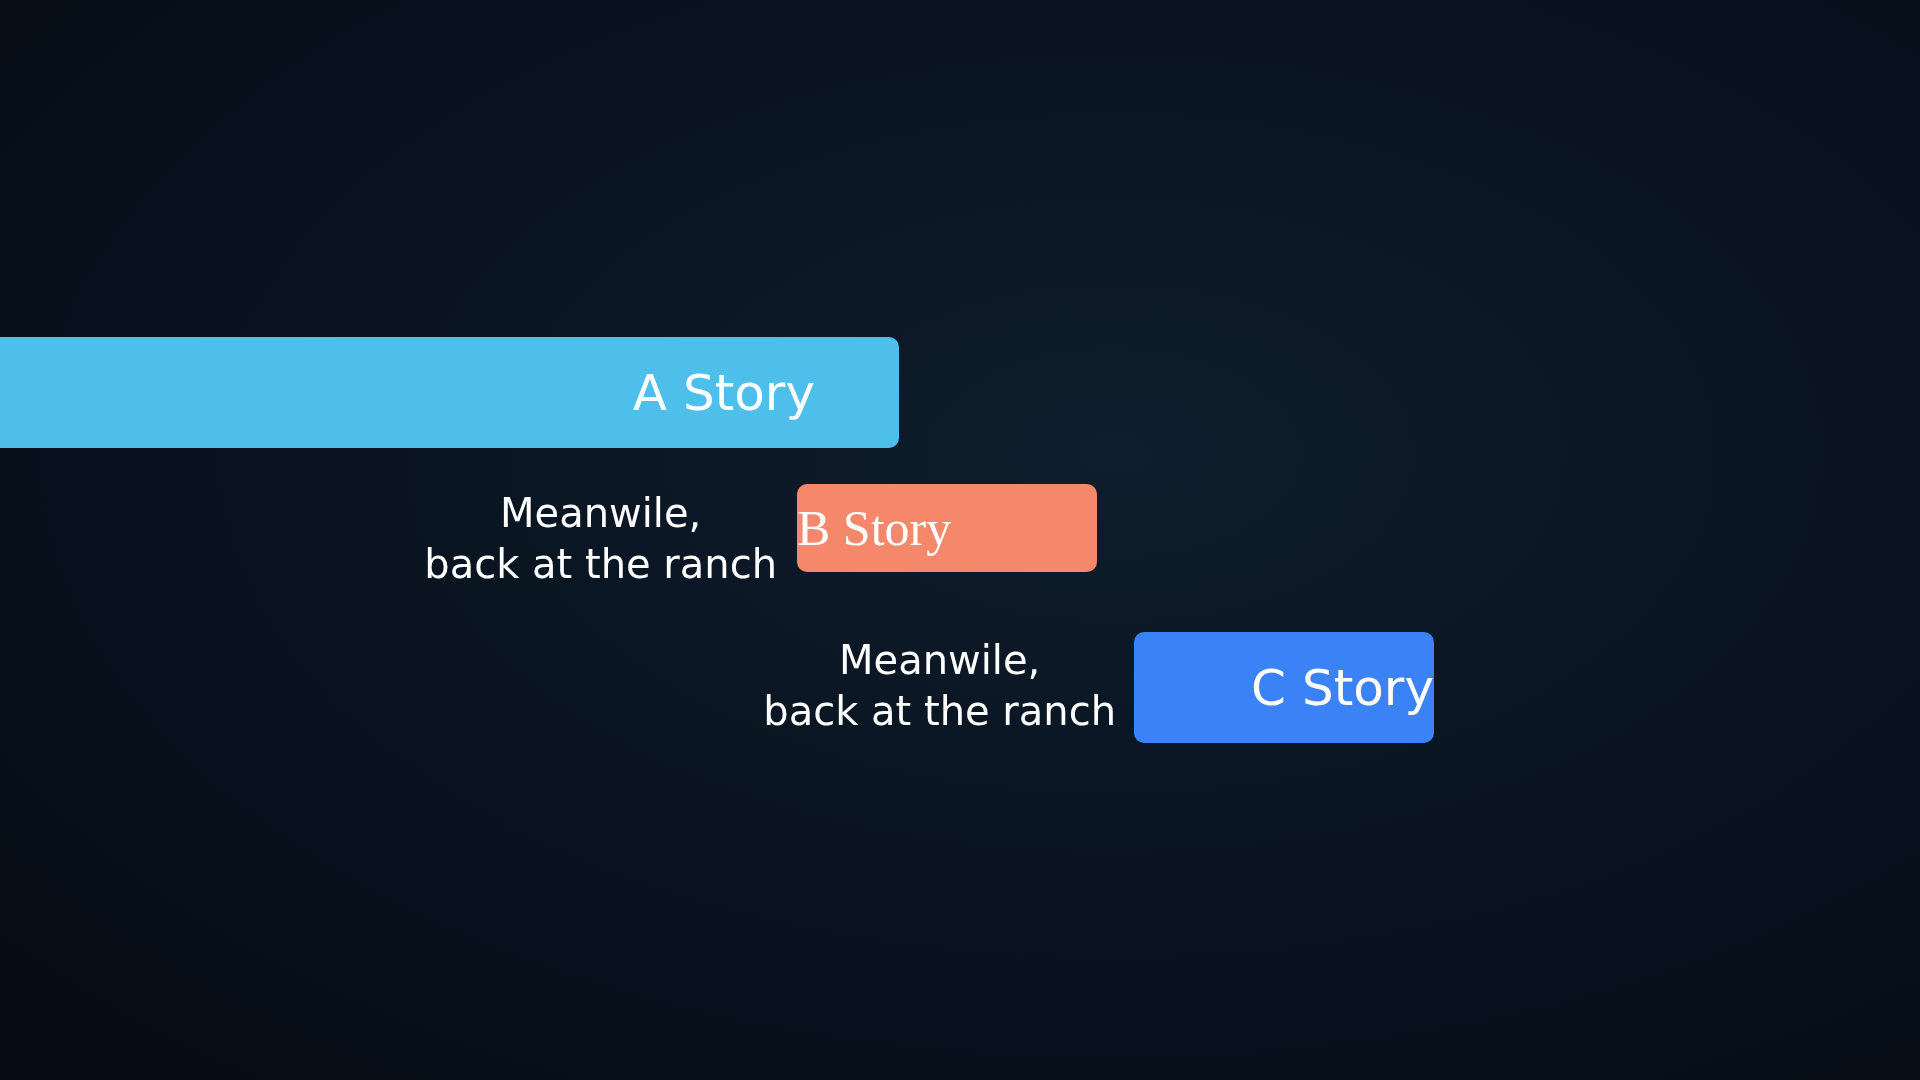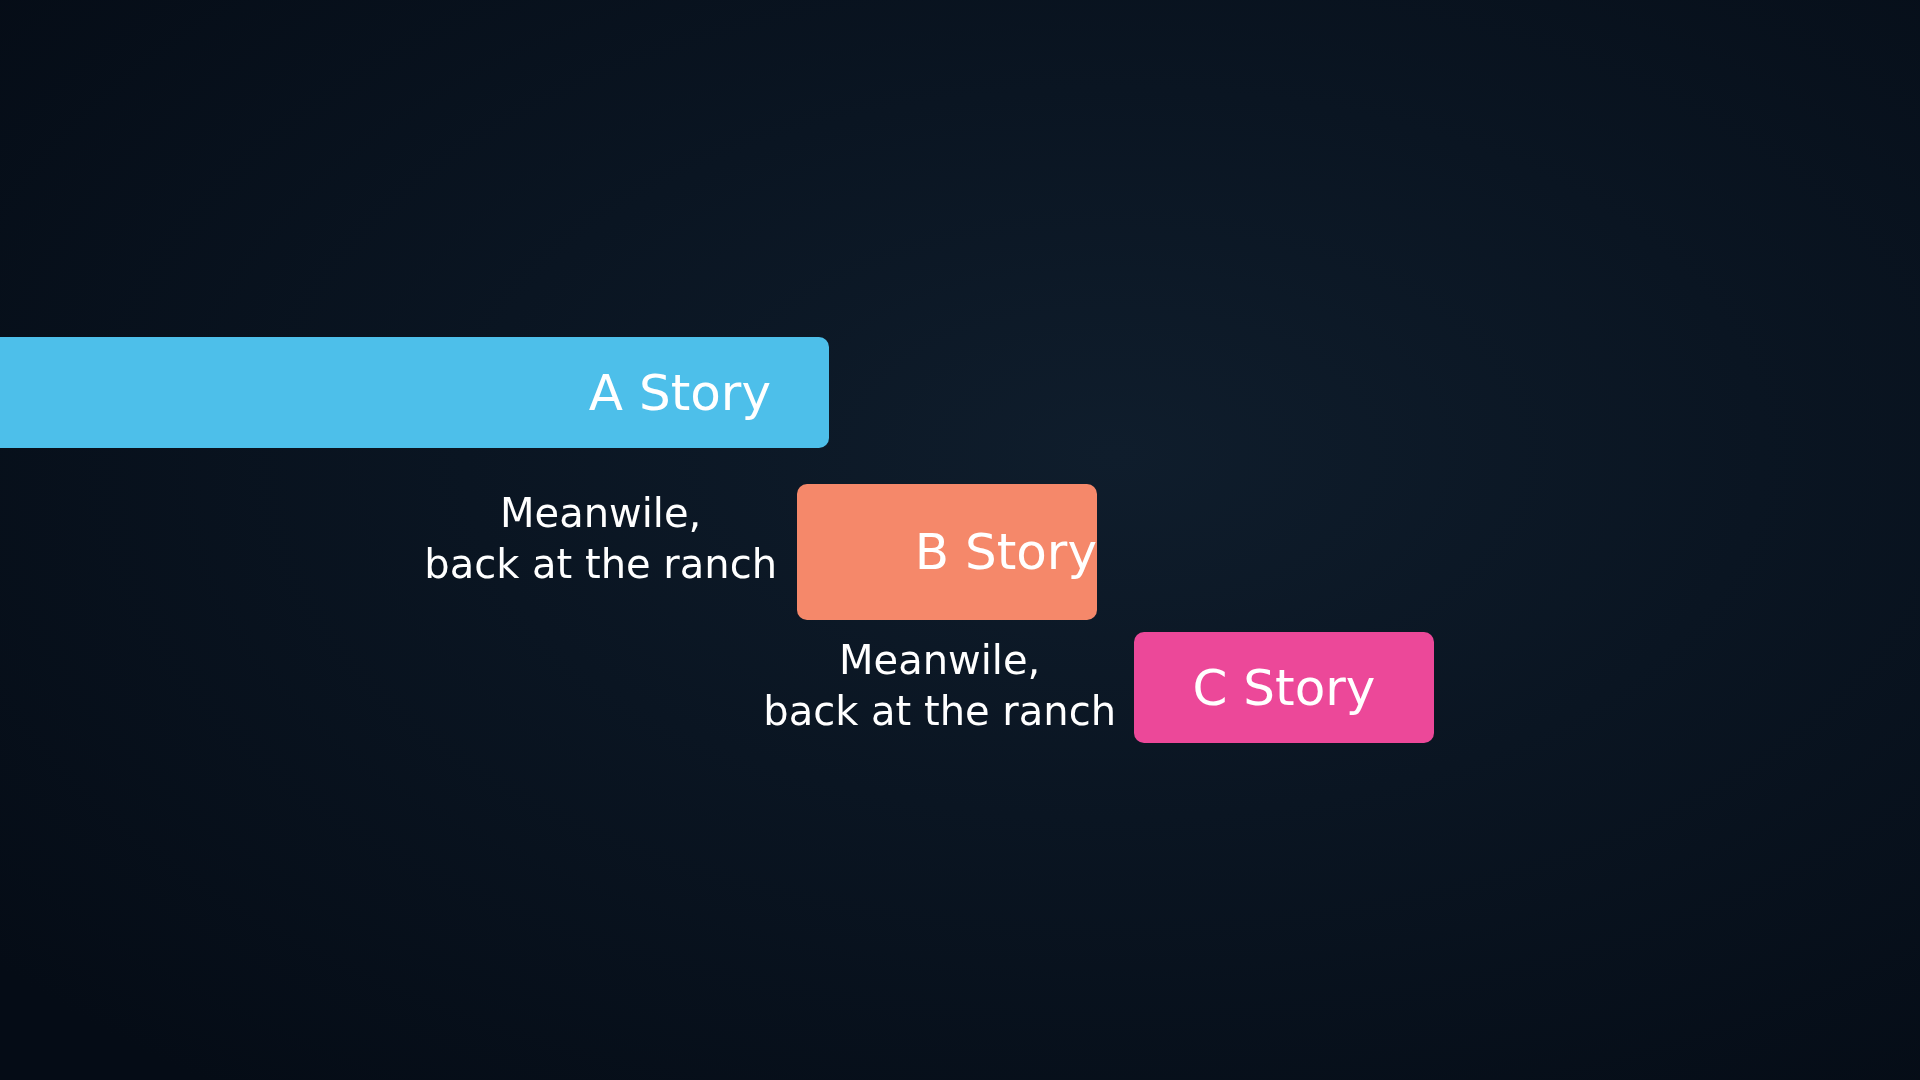--- a/index.html
+++ b/index.html
@@ -22,33 +22,34 @@
       box-sizing: border-box;
       color: #ffffff;
       font-size: 50px;
       letter-spacing: 0px;
       line-height: 1;
       white-space: nowrap;
     }
     .story-a {
       left: 0;
       top: 337px;
-      width: 829px;
+      width: 899px;
       height: 111px;
       border-radius: 0 10px 10px 0;
       justify-content: flex-end;
-      padding-right: 58px;
+      padding-right: 84px;
     }
     .story-b {
       left: 797px;
       top: 484px;
       width: 300px;
-      height: 136px;
+      height: 88px;
       border-radius: 10px;
-      justify-content: flex-end;
+      justify-content: flex-start;
+      font-family: Liberation Serif, serif;
     }
     .story-c {
       left: 1134px;
       top: 632px;
       width: 300px;
       height: 111px;
       border-radius: 10px;
       justify-content: center;
     }
     .meanwhile {
@@ -83,15 +84,15 @@
 
 <div class="story-box story-b" style="background: rgb(245, 136, 106);">
   <span>B Story</span>
 </div>
 
 <div class="meanwhile meanwhile-c">
   <span>Meanwile,</span>
   <span>back at the ranch</span>
 </div>
 
-<div class="story-box story-c" style="background: #ec4899;">
+<div class="story-box story-c" style="background: #3b82f6; justify-content: flex-end;">
   <span>C Story</span>
 </div>
 
 </body></html>

